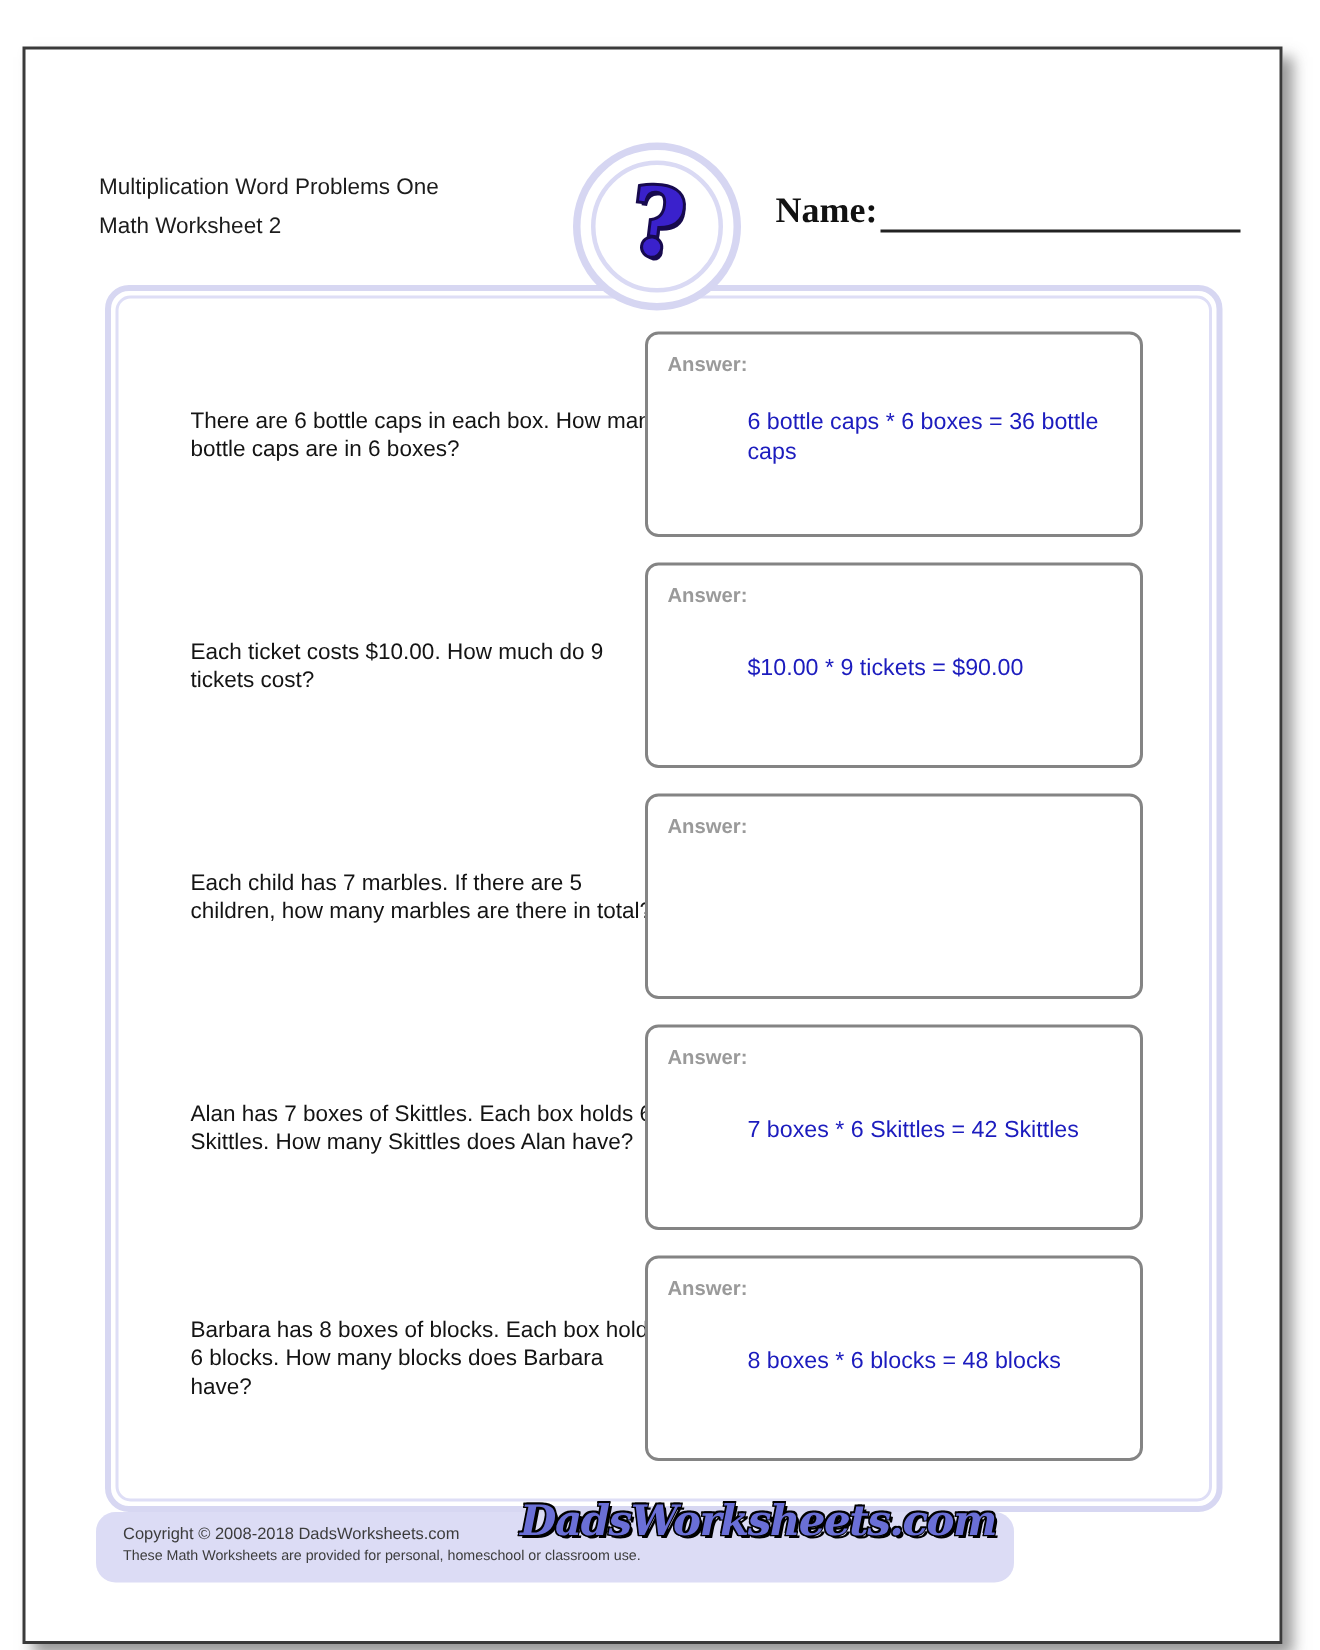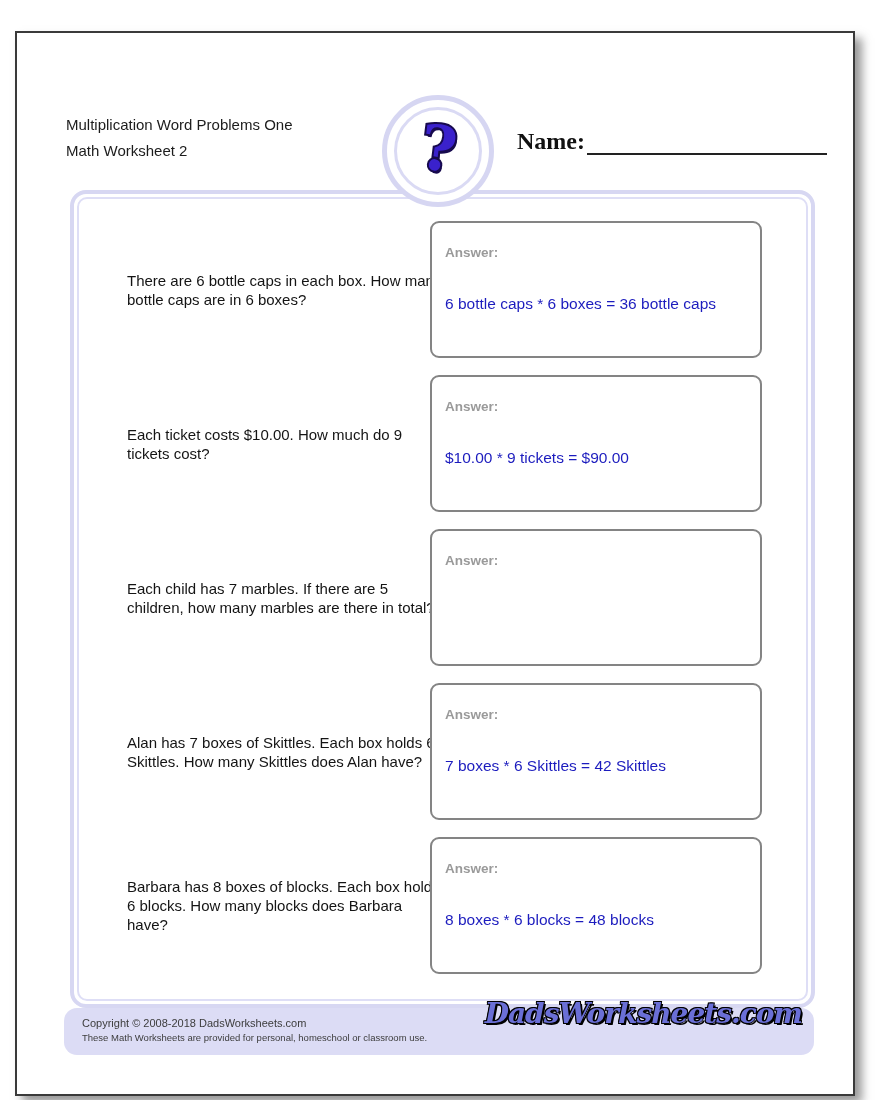--- a/index.html
+++ b/index.html
@@ -74,36 +74,36 @@
   .question {
     position: absolute; left: 14px; top: 0; height: 100%;
     width: 318px; display: flex; align-items: center;
     font-size: 15px; line-height: 19px; color: #141414; margin-left: 39px;
   }
   .answer-box {
     position: absolute; left: 356px; top: 0;
     width: 332px; height: 137px;
     border: 2px solid #848484; border-radius: 9px;
     background: #ffffff;
-    padding: 22px 13px 8px 13px;
-    display: flex; flex-direction: column;
+    padding: 12px 13px 8px 13px;
+    display: flex; 
   }
   .answer-label {
     font-size: 13.5px; font-weight: bold; color: #9a9a9a;
   }
   .answer-value-wrap {
     flex: 1; display: flex; align-items: center;
   }
   .answer-value {
     font-size: 15.5px; line-height: 20px; color: #1c1cbe;
   }
   
   .footer-bar {
     position: absolute; left: 47px; top: 975px;
-    width: 750px; height: 47px;
+    width: 612px; height: 47px;
     background: #dcdcf5; border-radius: 13px;
     z-index: 2;
     padding: 8px 0 0 18px;
   }
   .copyright-1 { font-size: 11px; color: #3c3c3c; line-height: 15px; }
   .copyright-2 { font-size: 9.5px; color: #3c3c3c; line-height: 13px; }
   .footer-logo {
     position: absolute; right: 12px; top: -11px;
     font-family: "DejaVu Serif", serif;
     font-style: italic; font-weight: bold;

